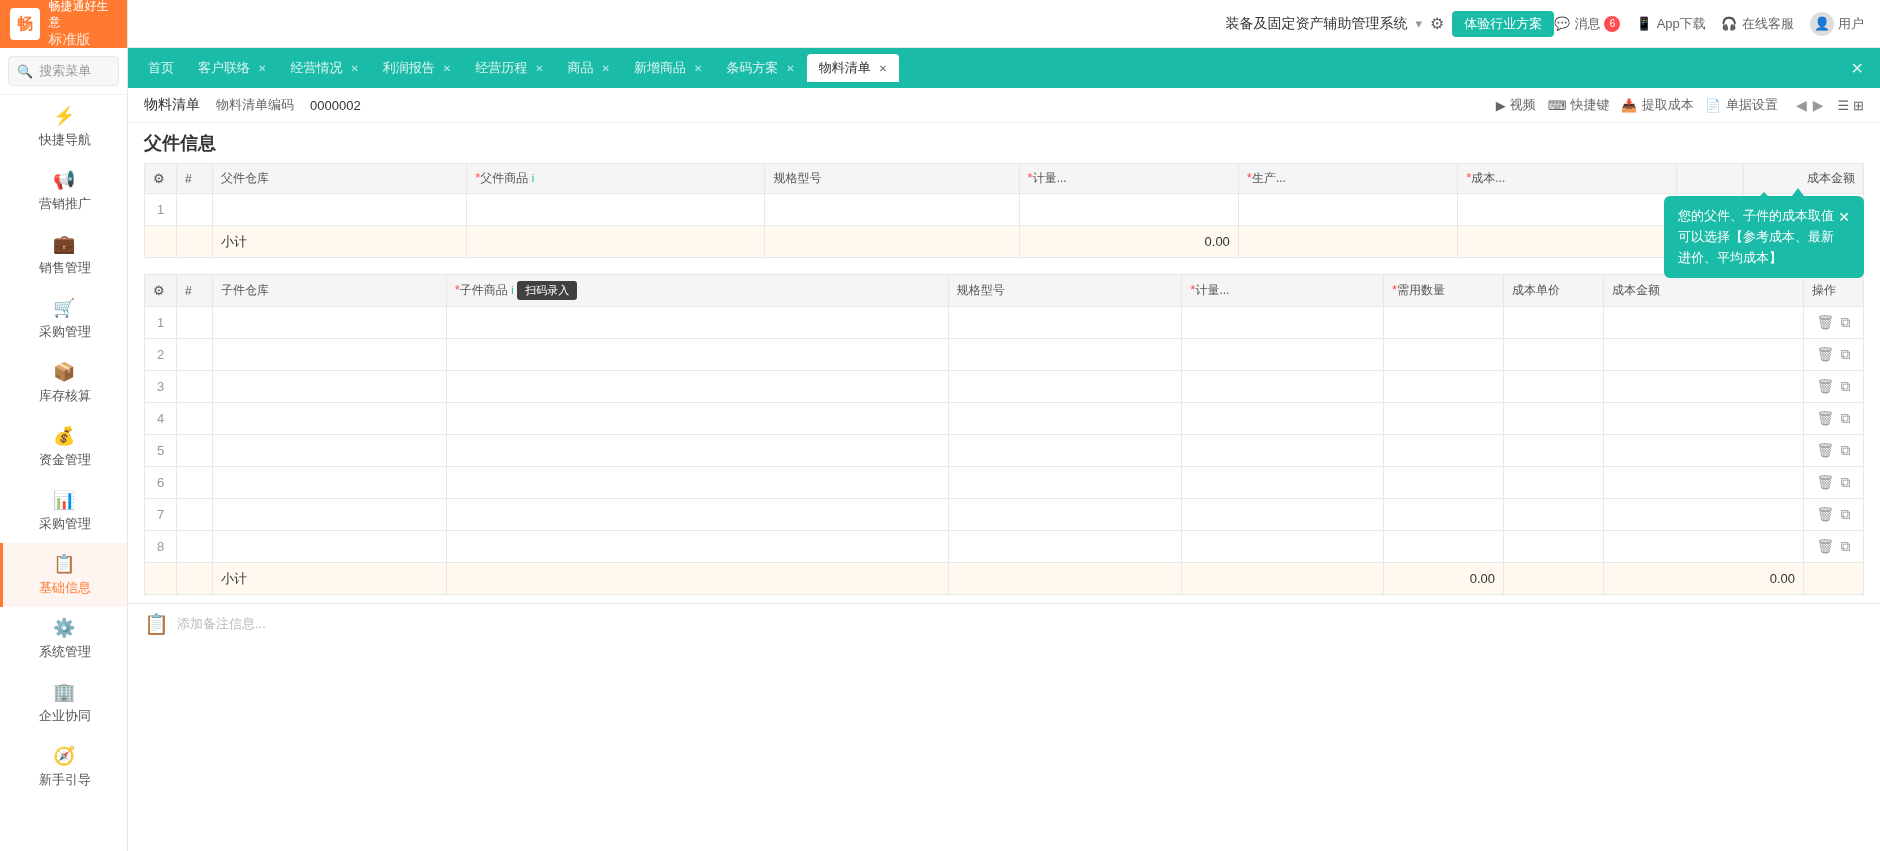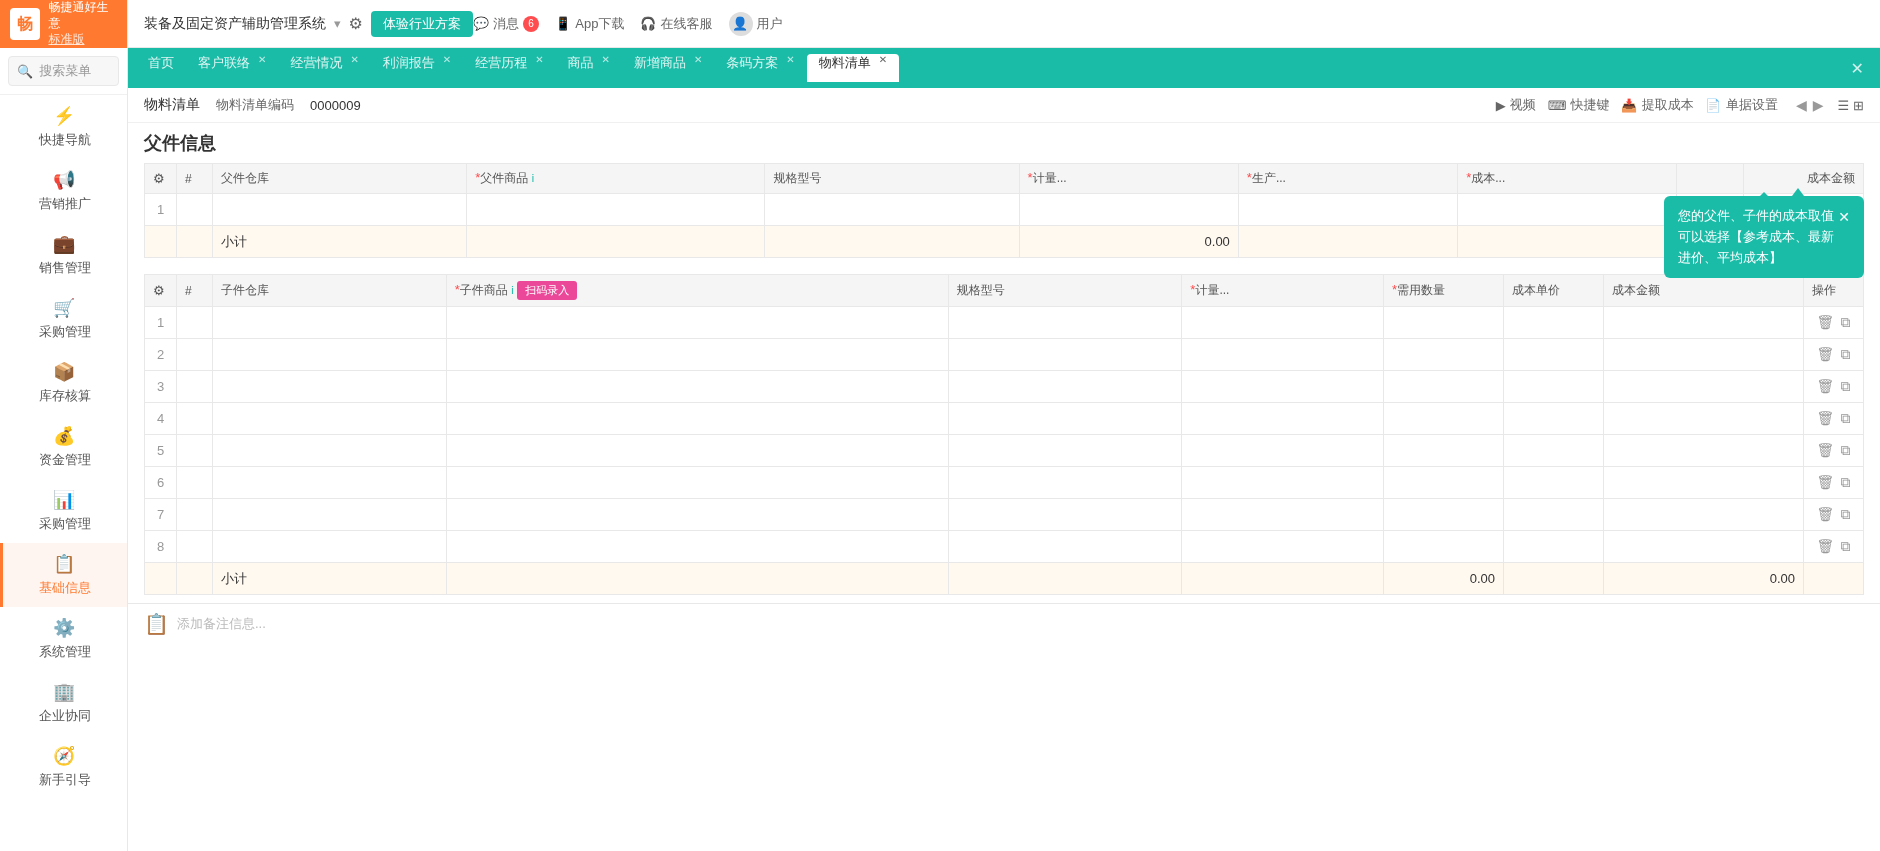--- a/index.html
+++ b/index.html
@@ -28,21 +28,21 @@
       background: #fff;
       border-radius: 4px;
       display: flex;
       align-items: center;
       justify-content: center;
       font-size: 16px;
       color: #ff7a30;
       font-weight: bold;
     }
     .brand-text { color: #fff; font-size: 12px; line-height: 1.3; }
-    .brand-sub { color: rgba(255,255,255,0.8); font-size: 12px; text-decoration: underline; }
+    .brand-sub { color: rgba(255,255,255,0.8); font-size: 14px; }
     .sidebar-search {
       padding: 8px;
       border-bottom: 1px solid #f0f0f0;
     }
     .sidebar-search-btn {
       width: 100%;
       height: 30px;
       background: #f7f7f7;
       border: 1px solid #e8e8e8;
       border-radius: 4px;
@@ -73,21 +73,21 @@
     .main { flex: 1; display: flex; flex-direction: column; overflow: hidden; }
 
     
     .top-header {
       height: 48px;
       background: #fff;
       border-bottom: 1px solid #e8e8e8;
       display: flex;
       align-items: center;
       padding: 0 16px;
-      justify-content: flex-start;
+      justify-content: flex-end;
     }
     .header-left { display: flex; align-items: center; gap: 8px; }
     .system-title { font-size: 14px; color: #333; font-weight: 500; }
     .header-btn {
       background: #1abca8;
       color: #fff;
       border: none;
       border-radius: 4px;
       padding: 4px 12px;
       cursor: pointer;
@@ -112,20 +112,21 @@
       background: #1abca8;
       display: flex;
       align-items: center;
       height: 40px;
       padding: 0 8px;
       overflow-x: auto;
       flex-shrink: 0;
     }
     .nav-tab {
       display: flex;
+      align-items: center;
       padding: 0 12px;
       height: 28px;
       color: rgba(255,255,255,0.85);
       cursor: pointer;
       white-space: nowrap;
       font-size: 13px;
       gap: 4px;
     }
     .nav-tab.active { background: #fff; color: #333; border-radius: 4px 4px 0 0; }
     .nav-tab-close { font-size: 10px; color: rgba(255,255,255,0.7); margin-left: 4px; }
@@ -198,21 +199,21 @@
       color: #333;
     }
     .required-mark { color: #ff4d4f; }
     .th-setting { width: 32px; text-align: center; }
     .col-num { text-align: center; color: #999; }
     .col-amount { text-align: right; }
     .col-subtotal-label { padding-left: 16px; color: #666; margin-top: 40px; }
 
     
     .scan-btn {
-      background: #ec4899;
+      background: #404040;
       color: #fff;
       border: none;
       border-radius: 3px;
       padding: 2px 8px;
       font-size: 11px;
       cursor: pointer;
     }
 
     
     .action-icons { display: flex; gap: 6px; justify-content: center; }
@@ -421,21 +422,21 @@
       <span class="nav-tab-close" style="color:#666;">✕</span>
     </div>
     <span class="nav-close-all">✕</span>
   </div>
 
   <div class="content">
 
     <div class="sub-header">
       <span class="sub-header-title">物料清单</span>
       <span class="sub-header-code-label">物料清单编码</span>
-      <span class="sub-header-code">0000009</span>
+      <span class="sub-header-code">0000002</span>
       <div class="sub-header-actions">
         <div class="sub-action">
           <span>▶</span>
           <span>视频</span>
         </div>
         <div class="sub-action">
           <span>⌨</span>
           <span>快捷键</span>
         </div>
         <div class="sub-action">

